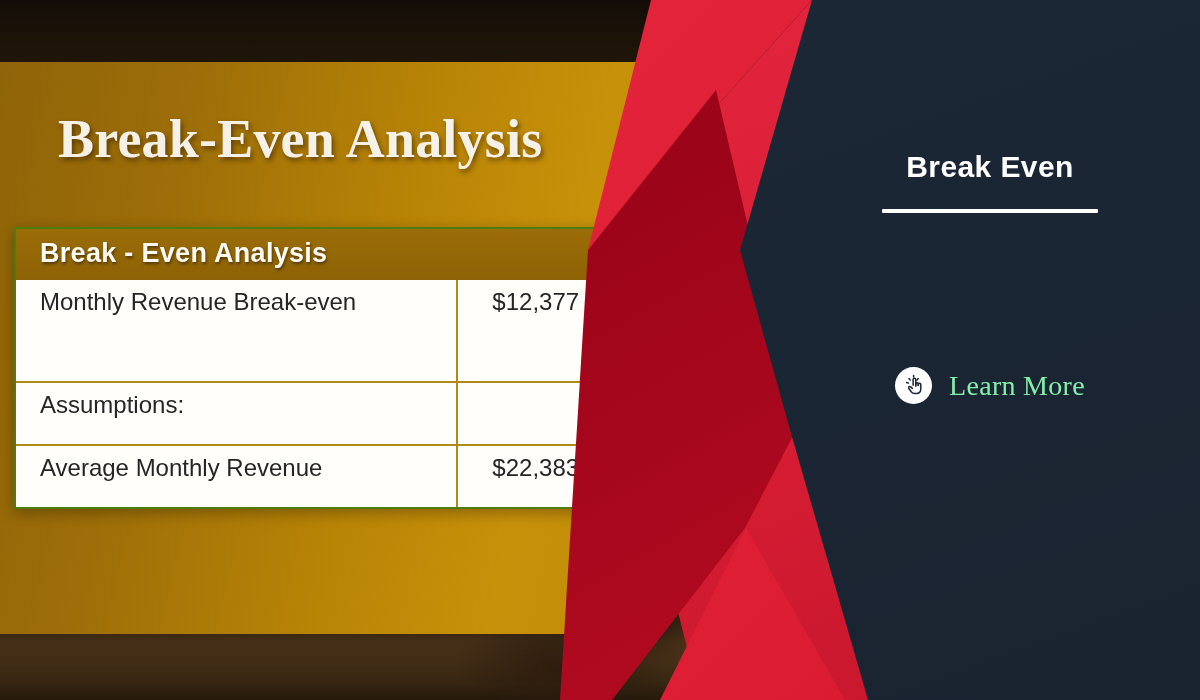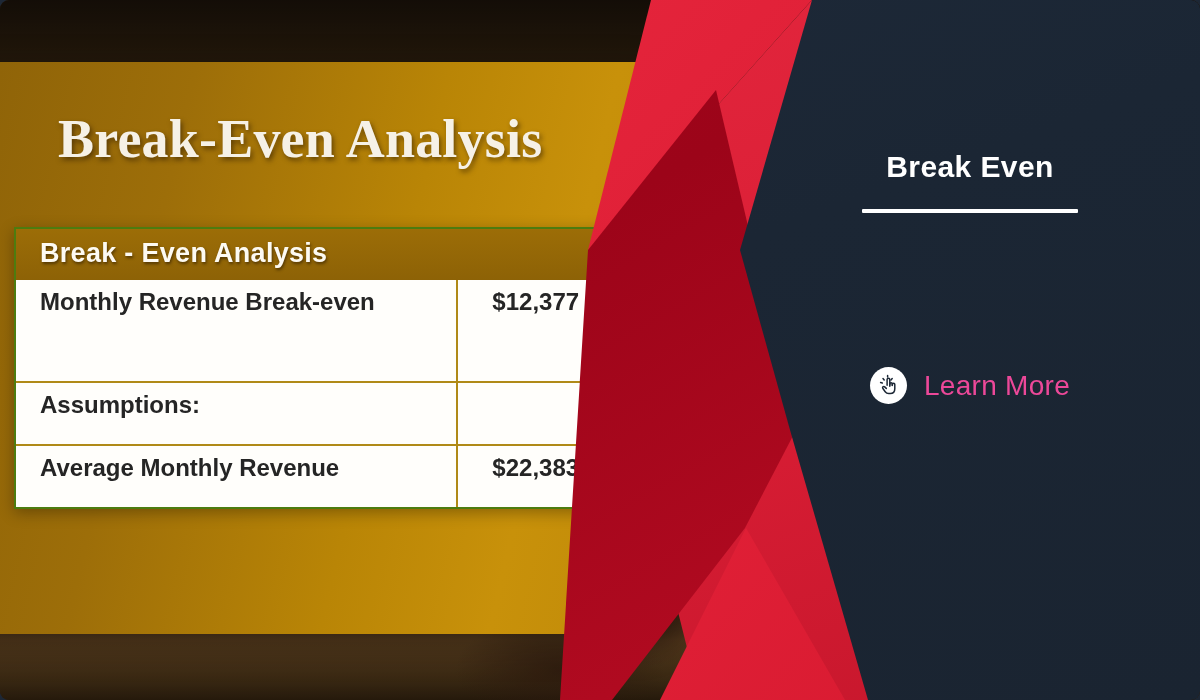--- a/index.html
+++ b/index.html
@@ -3,21 +3,20 @@
 <meta charset="utf-8">
 <style>
   html,body{margin:0;padding:0;background:#1d2735;}
   body{font-family:"Liberation Sans",sans-serif;}
 
   .stage{
     position:relative;
     width:1200px;height:700px;
     overflow:hidden;
     background:#2a1c0d;
-    border-radius:9px;
   }
 
   
   .photo{position:absolute;inset:0;
     background:
       radial-gradient(ellipse 120px 70px at 760px 520px, rgba(90,52,28,.95), rgba(0,0,0,0) 70%),
       radial-gradient(ellipse 90px 60px at 700px 560px, rgba(74,42,22,.95), rgba(0,0,0,0) 70%),
       radial-gradient(ellipse 110px 70px at 840px 470px, rgba(96,56,30,.9), rgba(0,0,0,0) 70%),
       radial-gradient(ellipse 100px 65px at 650px 620px, rgba(66,38,20,.9), rgba(0,0,0,0) 70%),
       radial-gradient(ellipse 130px 80px at 900px 600px, rgba(82,46,24,.85), rgba(0,0,0,0) 70%),
@@ -81,21 +80,20 @@
   }
   tbody td{
     font-family:"Liberation Sans",sans-serif;
     font-size:24px;color:#252525;
     padding:8px 23px 9px 24px;
     border-bottom:2px solid #b08a17;
     border-right:2px solid #b08a17;
     background:#fffefb;
     vertical-align:top;
     white-space:nowrap;
-    font-weight:bold;
   }
   tbody td.val{padding-left:18px;border-right:none;text-align:center;}
   tbody tr:last-child td{border-bottom:none;}
   tr.tall td{height:84px;}
   tr.mid td{height:44px;margin-top:24px;}
   .red-shape-a{
     position:absolute;inset:0;
     background:linear-gradient(135deg,#ec2b42 0%,#e12138 45%,#cf1a2f 100%);
     clip-path:polygon(651px 0px, 812px 0px, 588px 250px);
   }
@@ -116,21 +114,21 @@
   }
 
   
   .navy{
     position:absolute;inset:0;
     background:linear-gradient(160deg,#1e2a3a 0%,#1b2634 45%,#1a2431 100%);
     clip-path:polygon(812px 0px, 1200px 0px, 1200px 700px, 868px 700px, 790px 430px, 740px 250px);
   }
 
   .panel{
-    position:absolute;left:780px;top:0;width:380px;height:700px;
+    position:absolute;left:800px;top:0;width:380px;height:700px;
     display:flex;flex-direction:column;align-items:center;
     pointer-events:none;
   }
   .panel-title{
     margin-top:146px;width:270px;text-align:center;
     font-family:"Liberation Sans",sans-serif;
     font-weight:bold;font-size:30px;line-height:1.37;
     color:#ffffff;letter-spacing:.4px;
     pointer-events:auto;
   }
@@ -140,22 +138,22 @@
   .learn{
     margin-top:154px;display:flex;align-items:center;gap:17px;
     pointer-events:auto;cursor:pointer;
   }
   .learn-icon{
     width:37px;height:37px;border-radius:50%;
     background:#ffffff;display:flex;align-items:center;justify-content:center;
     flex:0 0 auto;
   }
   .learn-label{
-    font-family:Liberation Sans, sans-serif;
-    font-size:28px;color:#ec4899;letter-spacing:.3px;
+    font-family:Liberation Serif, serif;
+    font-size:28px;color:#86efac;letter-spacing:.3px;
   }
 </style>
 </head>
 <body>
 
 <div class="stage">
 
   <div class="photo"></div>
   <div class="vignette"></div>
 

